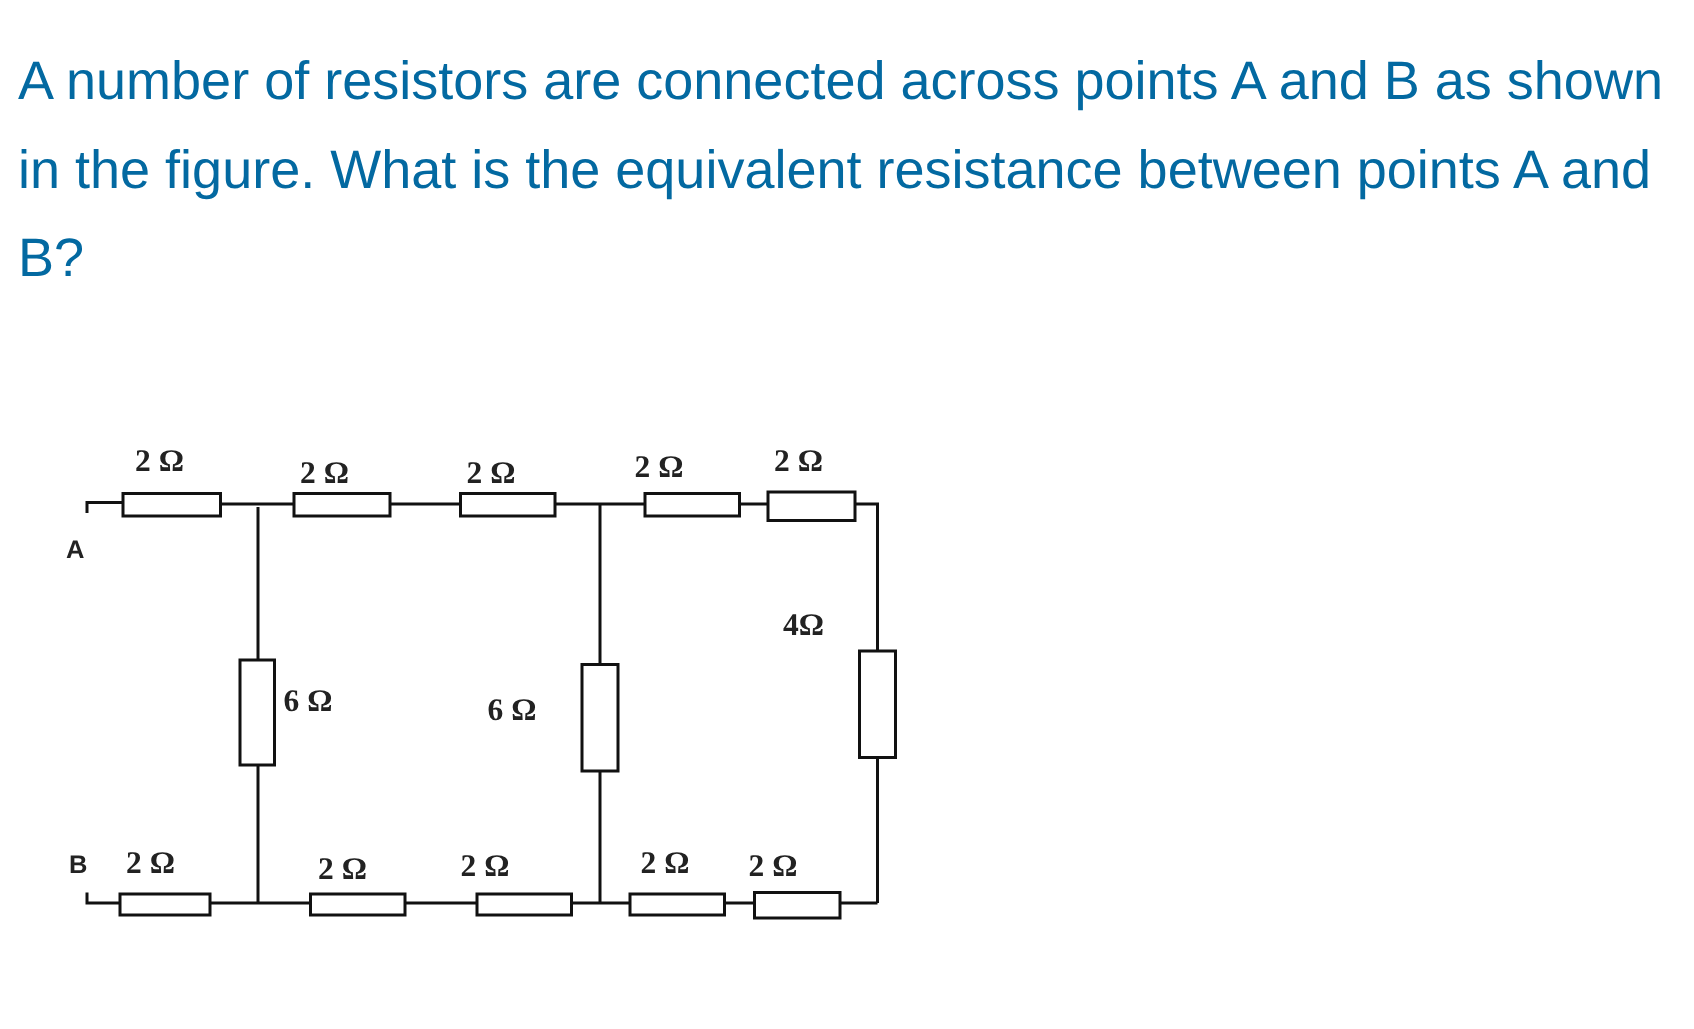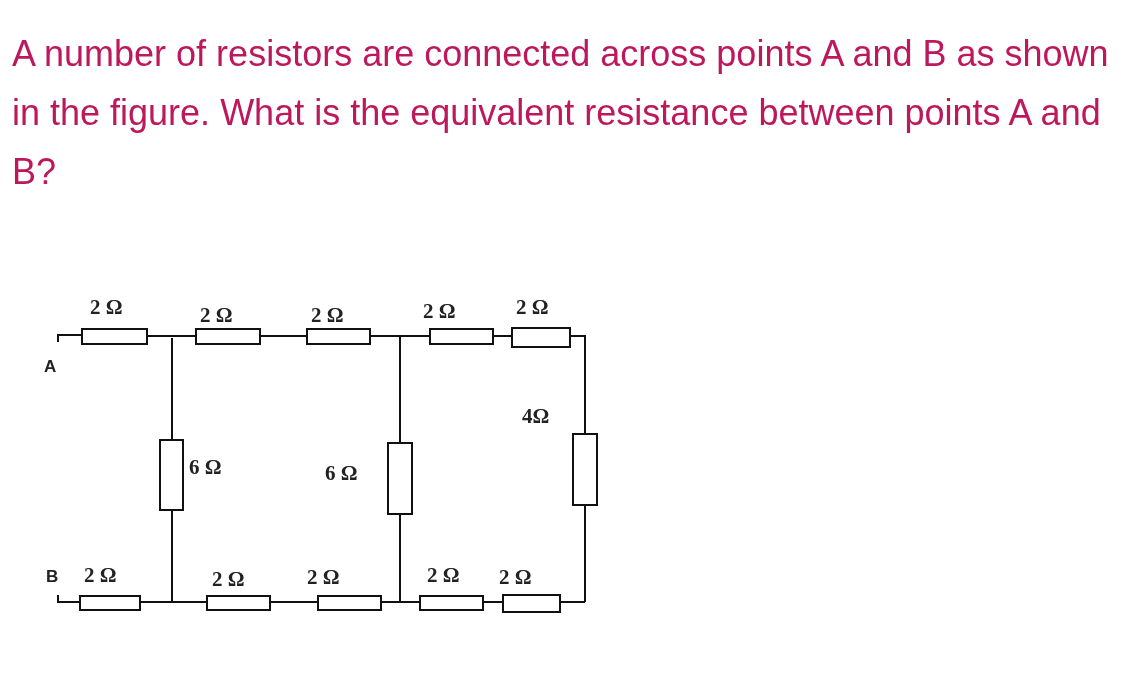--- a/index.html
+++ b/index.html
@@ -1,20 +1,20 @@
 <!DOCTYPE html>
 <html><head>
 <meta charset="utf-8">
 <style>
   html, body { margin: 0; padding: 0; background: #ffffff; }
   body { width: 1129px; height: 686px; position: relative; overflow: hidden; }
   .question {
     position: absolute; left: 12px; top: 24px; width: 1110px;
     font-family: "Liberation Sans", sans-serif;
-    font-size: 36px; line-height: 59px; color: #be185d;
+    font-size: 36px; line-height: 59px; color: #0369a1;
     margin: 0; letter-spacing: 0px;
   }
   .circuit { position: absolute; left: 0; top: 0; }
   .lbl { font-family: "Liberation Serif", serif; font-weight: bold; font-size: 21px; fill: #222222; }
   .node-lbl { font-family: "Liberation Sans", sans-serif; font-weight: bold; font-size: 17px; fill: #222222; }
   .wire { stroke: #111111; stroke-width: 2; fill: none; }
   .res { stroke: #111111; stroke-width: 2; fill: #ffffff; }
 </style>
 </head>
 <body>

